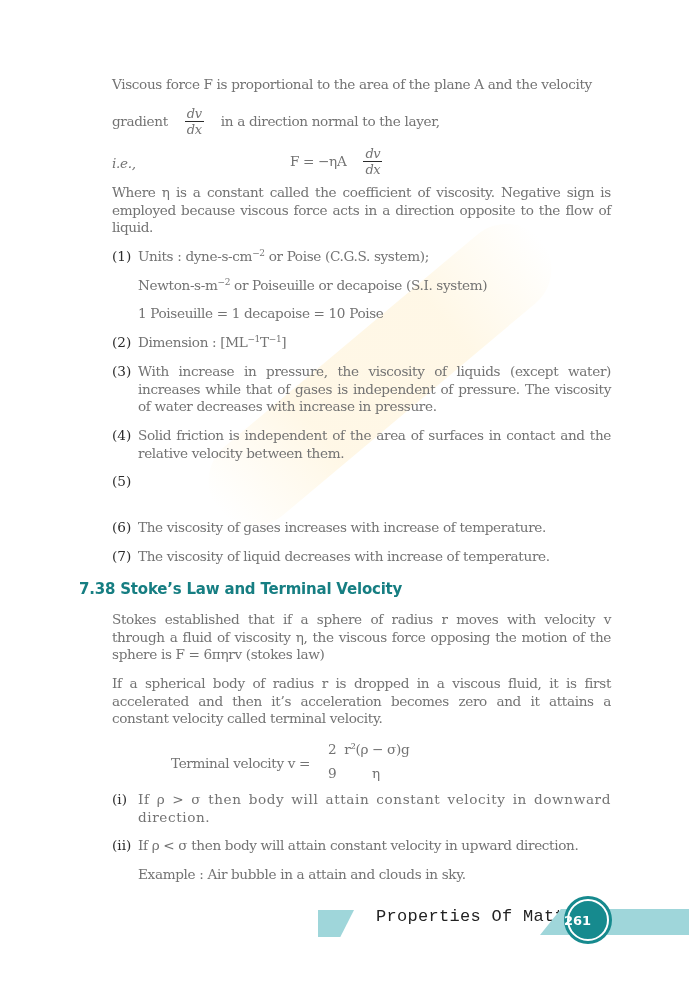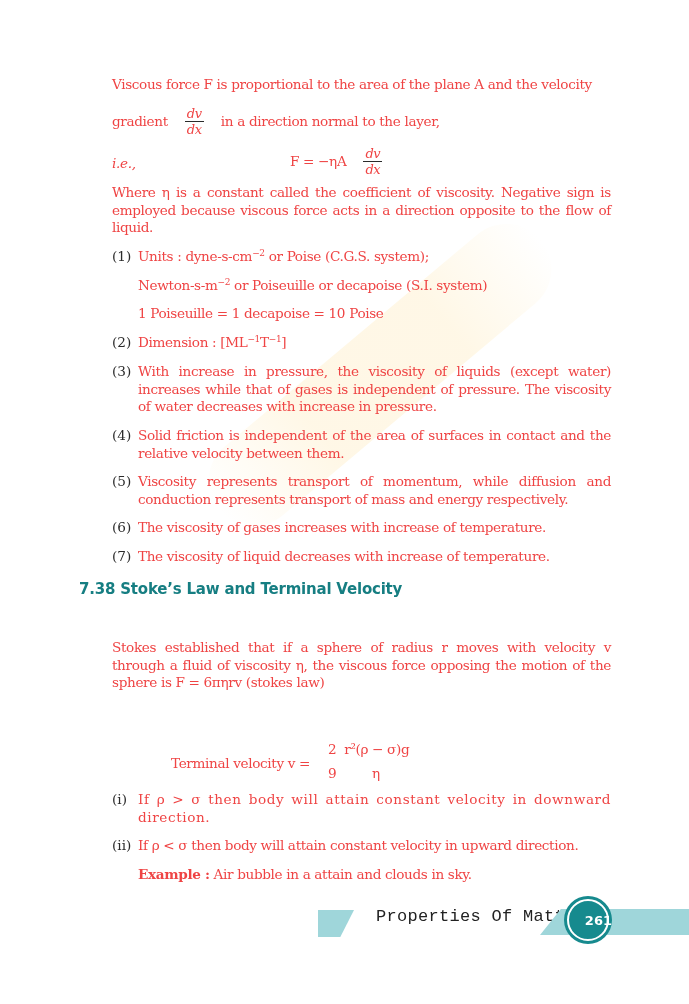--- a/index.html
+++ b/index.html
@@ -3,40 +3,40 @@
 <meta charset="utf-8">
 <style>
   html, body { margin:0; padding:0; background:#ffffff; }
   body { width:689px; height:1004px; position:relative; overflow:hidden;
          font-family:"DejaVu Serif","Liberation Serif",serif; color:#2a2a2a; }
   .page { position:absolute; left:0; top:0; width:689px; height:1004px; }
   .watermark { position:absolute; left:170px; top:330px; width:420px; height:90px;
                transform:rotate(-40deg); transform-origin:center;
                background:linear-gradient(90deg, rgba(255,236,190,0) 0%, rgba(255,238,200,0.45) 30%, rgba(255,238,200,0.45) 70%, rgba(255,236,190,0) 100%);
                border-radius:45px; }
-  .txt { position:absolute; font-size:13.6px; line-height:17.5px; letter-spacing:-0.35px; color:#ef4444; }
+  .txt { position:absolute; font-size:13.6px; line-height:17.5px; letter-spacing:-0.35px; color:#737373; }
   .just { text-align:justify; text-align-last:left; }
   .frac { display:inline-flex; flex-direction:column; align-items:center; vertical-align:middle;
           font-style:italic; font-size:13px; line-height:15px; margin:0 17px; }
   .frac .num { border-bottom:1px solid #2b2b2b; padding:0 2px; }
   .frac .den { padding:0 2px; }
   sup { font-size:9px; line-height:0; vertical-align:5px; }
   .num-label { position:absolute; font-size:13.6px; line-height:17.5px; color:#2b2b2b; }
   .heading { position:absolute; left:79px; top:580px; font-family:"DejaVu Sans","Liberation Sans",sans-serif;
              font-weight:bold; font-size:15px; color:#167e82; letter-spacing:-0.2px; }
   .ital { font-style:italic; }
-  .bold { font-weight:bold; }
+  .bold { font-weight:normal; }
   .footer-left { position:absolute; left:318px; top:910px; width:36px; height:27px; background:#9fd6da;
                  clip-path:polygon(0 0,100% 0,62% 100%,0 100%); }
   .footer-band { position:absolute; left:540px; top:909px; width:149px; height:26px; background:#9fd6da;
                  clip-path:polygon(14% 0,100% 0,100% 100%,0 100%); }
   .footer-title { position:absolute; left:376px; top:907px; font-family:Liberation Mono, monospace;
                   font-size:17px; letter-spacing:0.3px; color:#222; }
   .page-circle { position:absolute; left:564px; top:896px; width:48px; height:48px; border-radius:50%;
-                 background:#168a8e; box-shadow:0 0 0 0 #fff; display:flex; align-items:center; justify-content:flex-end; }
+                 background:#168a8e; box-shadow:0 0 0 0 #fff; display:flex; align-items:center; justify-content:flex-start; }
   .page-circle::before { content:""; position:absolute; left:3px; top:3px; right:3px; bottom:3px;
                          border-radius:50%; border:2px solid #ffffff; }
   .page-num { position:relative; font-family:"DejaVu Sans","Liberation Sans",sans-serif; font-weight:bold;
               font-size:13px; color:#ffffff; }
 </style>
 </head>
 <body>
 
 <div class="page">
   <div class="watermark"></div>
@@ -77,31 +77,31 @@
     <span>Dimension : [ML</span><sup>−1</sup><span>T</span><sup>−1</sup><span>]</span>
   </div>
 
   <div class="num-label" style="left:112px; top:363px;">(3)</div>
   <div class="txt just" style="left:138px; top:363px; width:473px;">With increase in pressure, the viscosity of liquids (except water) increases while that of gases is independent of pressure. The viscosity of water decreases with increase in pressure.</div>
 
   <div class="num-label" style="left:112px; top:427px;">(4)</div>
   <div class="txt just" style="left:138px; top:427px; width:473px;">Solid friction is independent of the area of surfaces in contact and the relative velocity between them.</div>
 
   <div class="num-label" style="left:112px; top:473px;">(5)</div>
-  <div class="txt just" style="left:138px; top:473px; width:473px;">Viscosity represents transport of momentum, while diffusion and conduction represents transport of mass and energy respectively.</div>
 
   <div class="num-label" style="left:112px; top:519px;">(6)</div>
   <div class="txt" style="left:138px; top:519px; width:473px;">The viscosity of gases increases with increase of temperature.</div>
 
   <div class="num-label" style="left:112px; top:548px;">(7)</div>
   <div class="txt" style="left:138px; top:548px; width:473px;">The viscosity of liquid decreases with increase of temperature.</div>
 
   <div class="heading">7.38 Stoke’s Law and Terminal Velocity</div>
 
-  <div class="txt just" style="left:112px; top:611px; width:499px;margin-top:28px;">Stokes established that if a sphere of radius r moves with velocity v through a fluid of viscosity η, the viscous force opposing the motion of the sphere is F = 6πηrv (stokes law)</div>
+  <div class="txt just" style="left:112px; top:611px; width:499px;">Stokes established that if a sphere of radius r moves with velocity v through a fluid of viscosity η, the viscous force opposing the motion of the sphere is F = 6πηrv (stokes law)</div>
+  <div class="txt just" style="left:112px; top:675px; width:499px;">If a spherical body of radius r is dropped in a viscous fluid, it is first accelerated and then it’s acceleration becomes zero and it attains a constant velocity called terminal velocity.</div>
 
   <div class="txt" style="left:171px; top:755px;">Terminal velocity v  =</div>
   <div class="txt" style="left:328px; top:741px; white-space:pre;">2  r²(ρ − σ)g</div>
   <div class="txt" style="left:328px; top:765px; white-space:pre;">9         η</div>
 
   <div class="num-label" style="left:112px; top:791px;">(i)</div>
   <div class="txt just" style="left:138px; top:791px; width:473px; letter-spacing:0.6px;">If ρ &gt; σ then body will attain constant velocity in downward direction.</div>
 
   <div class="num-label" style="left:112px; top:837px;">(ii)</div>
   <div class="txt" style="left:138px; top:837px; width:473px;">If ρ &lt; σ then body will attain constant velocity in upward direction.</div>

